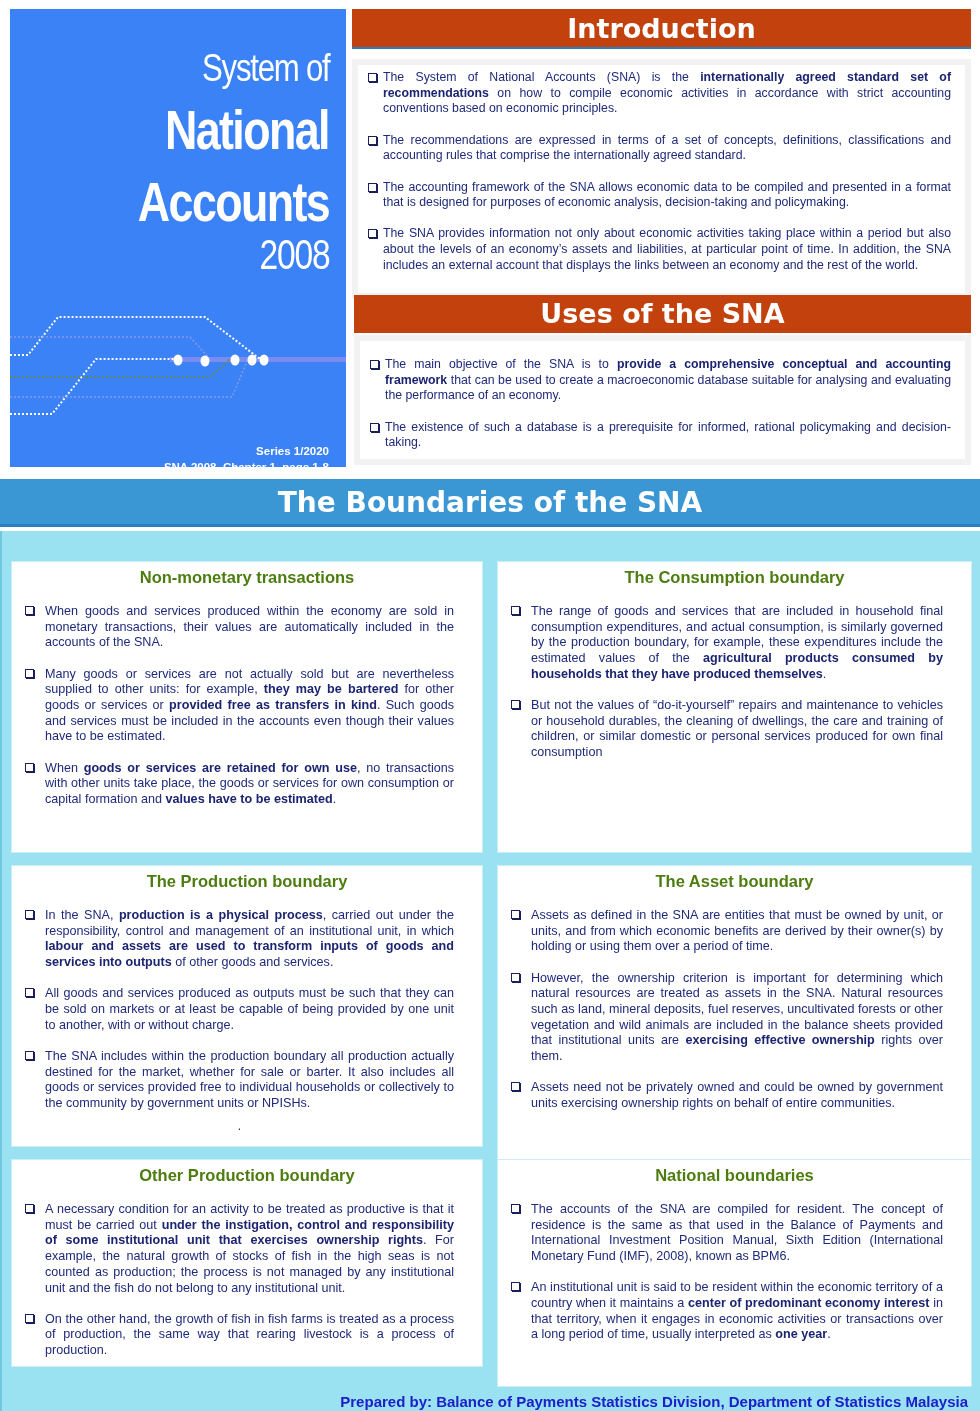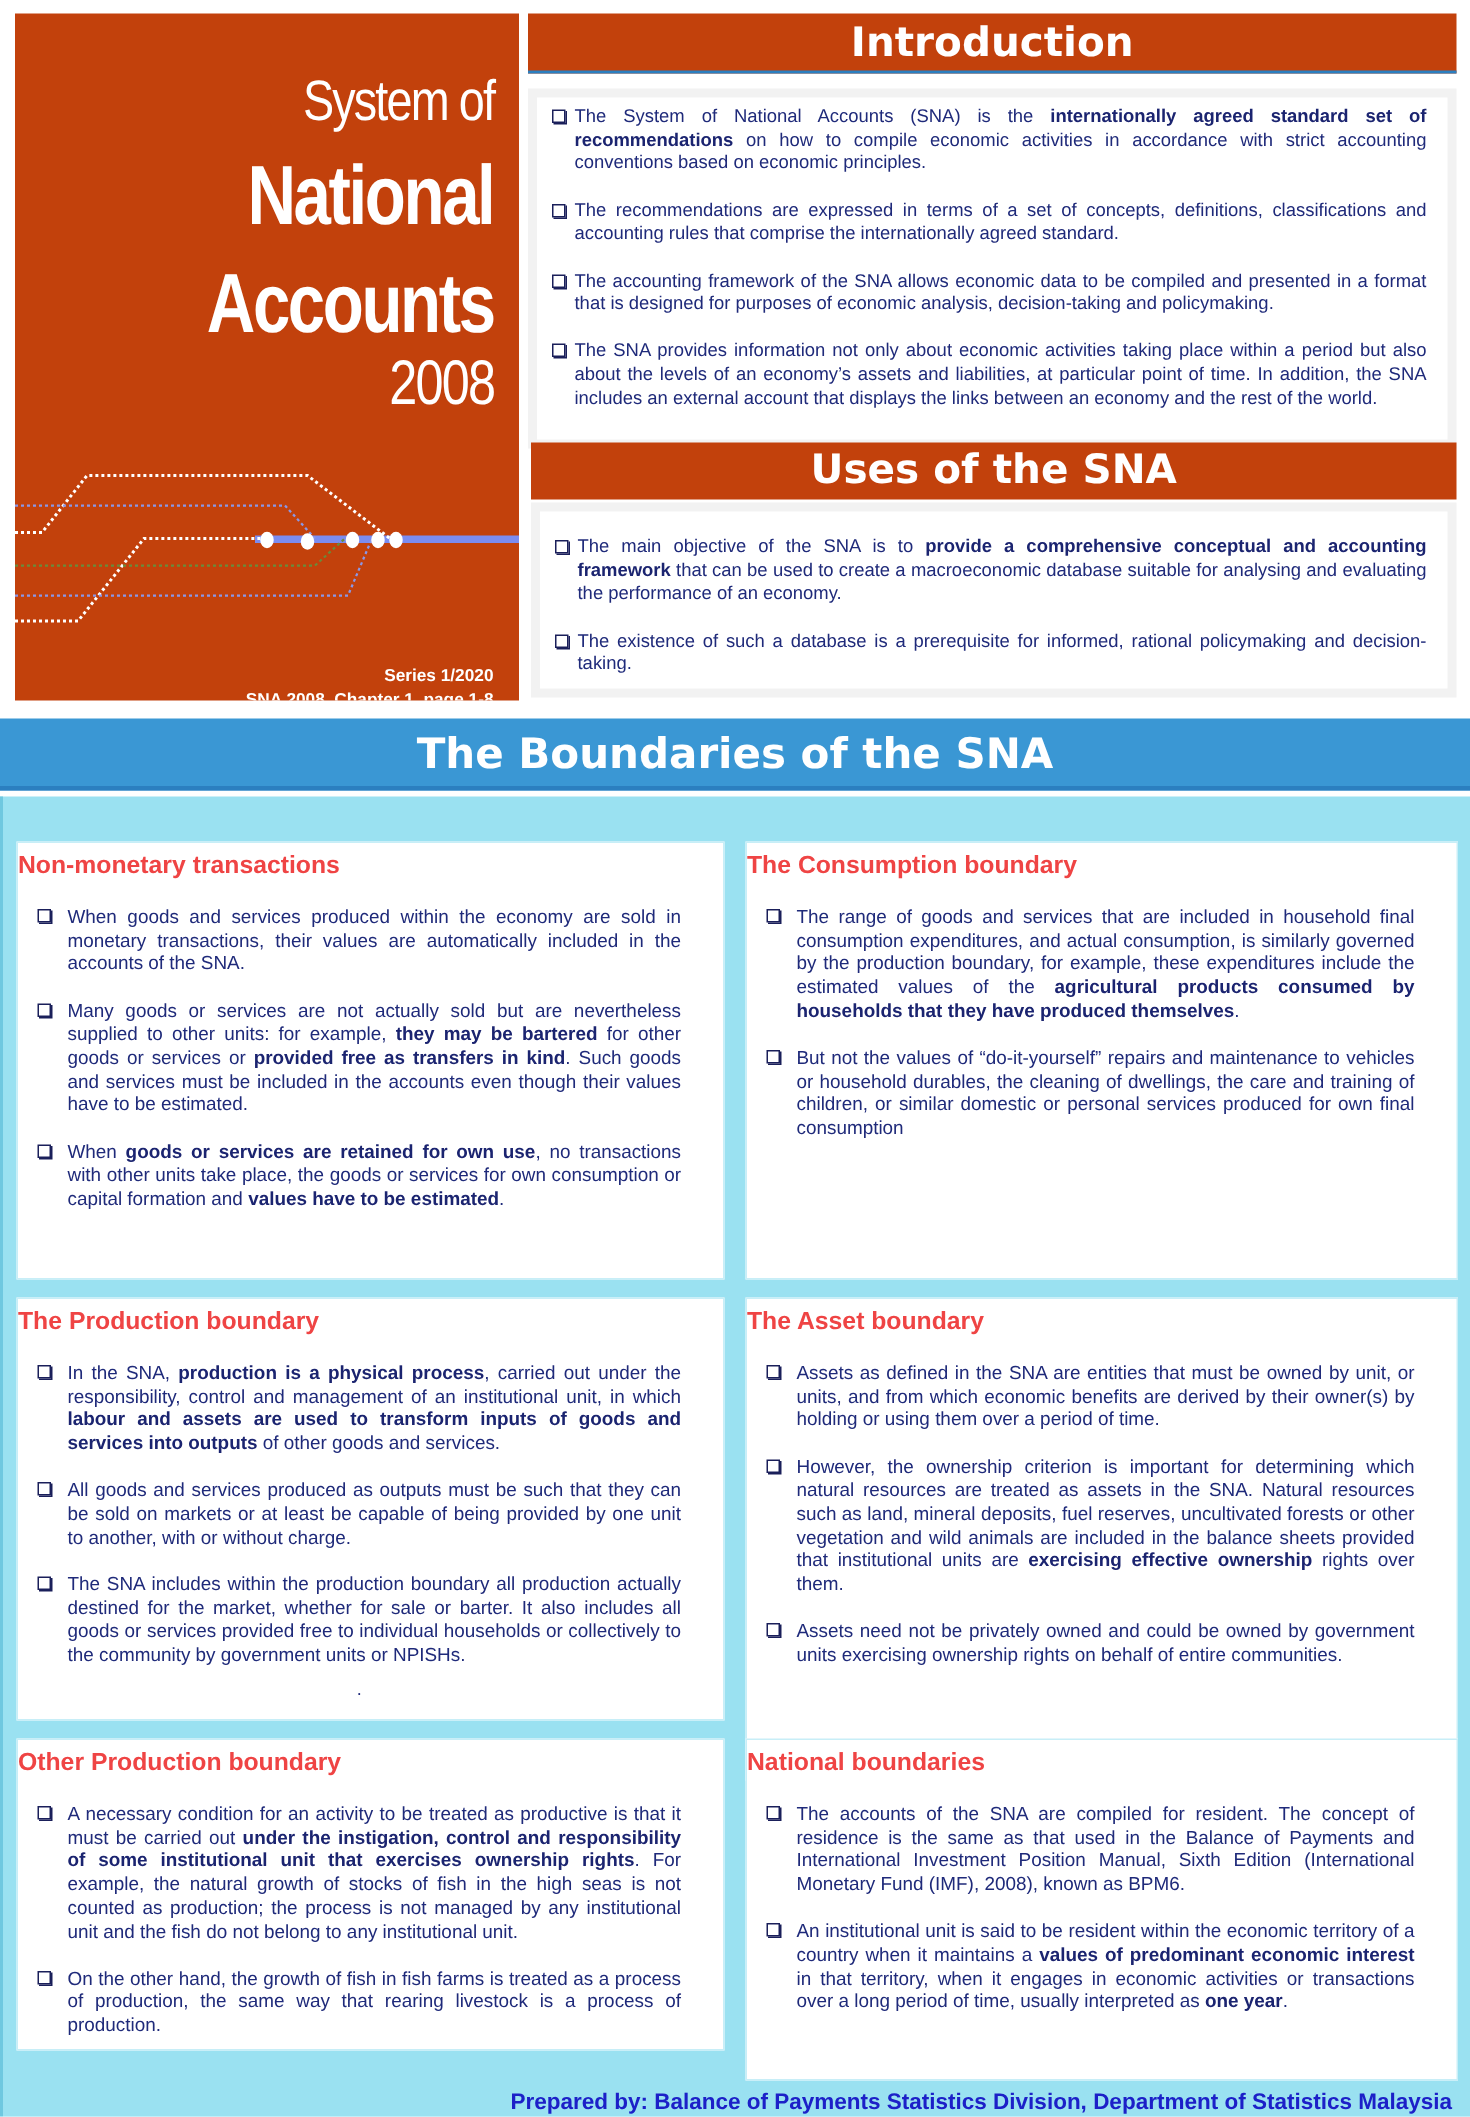--- a/index.html
+++ b/index.html
@@ -3,21 +3,21 @@
   <meta charset="utf-8">
   <style>
     * { box-sizing: border-box; margin: 0; padding: 0; }
     body {
       width: 980px; height: 1411px; background: #ffffff;
       font-family: "Liberation Sans", sans-serif; color: #1f2a7a;
       position: relative; overflow: hidden;
     }
     .cover {
       position: absolute; left: 10px; top: 9px; width: 336px; height: 458px;
-      background: #c2410c; overflow: hidden;
+      background: #3b82f6; overflow: hidden;
     }
     .cover-title { position: absolute; right: 17px; text-align: right; color: #fff; font-family: "Liberation Sans", sans-serif; }
     .ct1 { top: 38px; font-size: 38px; letter-spacing: -1.5px; transform: scaleX(0.82); transform-origin: right; }
     .ct2 { top: 88px; font-size: 56px; font-weight: bold; letter-spacing: -2px; transform: scaleX(0.8); transform-origin: right; }
     .ct3 { top: 160px; font-size: 56px; font-weight: bold; letter-spacing: -2px; transform: scaleX(0.8); transform-origin: right; }
     .ct4 { top: 222px; font-size: 42px; letter-spacing: -1.5px; transform: scaleX(0.8); transform-origin: right; }
     .cover-lines { position: absolute; left: 0; top: 290px; }
     .cover-series { position: absolute; right: 17px; top: 434px; text-align: right; color: #fff; font-weight: bold; font-size: 11.5px; line-height: 16px; }
 
     .panel-head {
@@ -42,21 +42,21 @@
       position: absolute; left: 0; top: 479px; width: 980px; height: 48px;
       background: #3a97d4; color: #fff; font-weight: bold; font-size: 28px;
       text-align: center; line-height: 48px; font-family: "DejaVu Sans", sans-serif;
       border-bottom: 3px solid #2b7fc0;
     }
     .bound-area {
       position: absolute; left: 0; top: 531px; width: 980px; height: 880px;
       background: #9ae1f1; border-left: 2px solid #6fc8e0;
     }
     .card { position: absolute; background: #fff; padding: 6px 0 0 0; border: 1px solid #c8eef7; }
-    .card-title { font-weight: bold; font-size: 16.5px; color: #ef4444; margin-bottom: 17px; }
+    .card-title { text-align: center; font-weight: bold; font-size: 16.5px; color: #4d7c0f; margin-bottom: 17px; }
     .card .bullets { padding: 0 28px 0 13px; }
     .card .bullet { font-size: 12.6px; line-height: 15.7px; padding-left: 20px; }
     .card .bullet .box { left: 0; top: 2px; }
     .c1 { left: 9px; top: 30px; width: 472px; height: 292px; }
     .c2 { left: 495px; top: 30px; width: 475px; height: 292px; }
     .c3 { left: 9px; top: 334px; width: 472px; height: 282px; }
     .c4 { left: 495px; top: 334px; width: 475px; height: 322px; }
     .c5 { left: 9px; top: 628px; width: 472px; height: 208px; }
     .c6 { left: 495px; top: 628px; width: 475px; height: 228px; }
     .dot-mark { text-align: center; font-size: 12px; margin-top: -8px; }
@@ -151,18 +151,18 @@
     <div class="bullets">
       <div class="bullet"><span class="box"></span><span>A necessary condition for an activity to be treated as productive is that it must be carried out </span><b>under the instigation, control and responsibility of some institutional unit that exercises ownership rights</b><span>. For example, the natural growth of stocks of fish in the high seas is not counted as production; the process is not managed by any institutional unit and the fish do not belong to any institutional unit.</span></div>
       <div class="bullet"><span class="box"></span><span>On the other hand, the growth of fish in fish farms is treated as a process of production, the same way that rearing livestock is a process of production.</span></div>
     </div>
   </div>
 
   <div class="card c6">
     <div class="card-title">National boundaries</div>
     <div class="bullets">
       <div class="bullet"><span class="box"></span><span>The accounts of the SNA are compiled for resident. The concept of residence is the same as that used in the Balance of Payments and International Investment Position Manual, Sixth Edition (International Monetary Fund (IMF), 2008), known as BPM6.</span></div>
-      <div class="bullet"><span class="box"></span><span>An institutional unit is said to be resident within the economic territory of a country when it maintains a </span><b>values of predominant economic interest</b><span> in that territory, when it engages in economic activities or transactions over a long period of time, usually interpreted as </span><b>one year</b><span>.</span></div>
+      <div class="bullet"><span class="box"></span><span>An institutional unit is said to be resident within the economic territory of a country when it maintains a </span><b>center of predominant economy interest</b><span> in that territory, when it engages in economic activities or transactions over a long period of time, usually interpreted as </span><b>one year</b><span>.</span></div>
     </div>
   </div>
 
   <div class="footer">Prepared by: Balance of Payments Statistics Division, Department of Statistics Malaysia</div>
 </div>
 
 </body></html>

